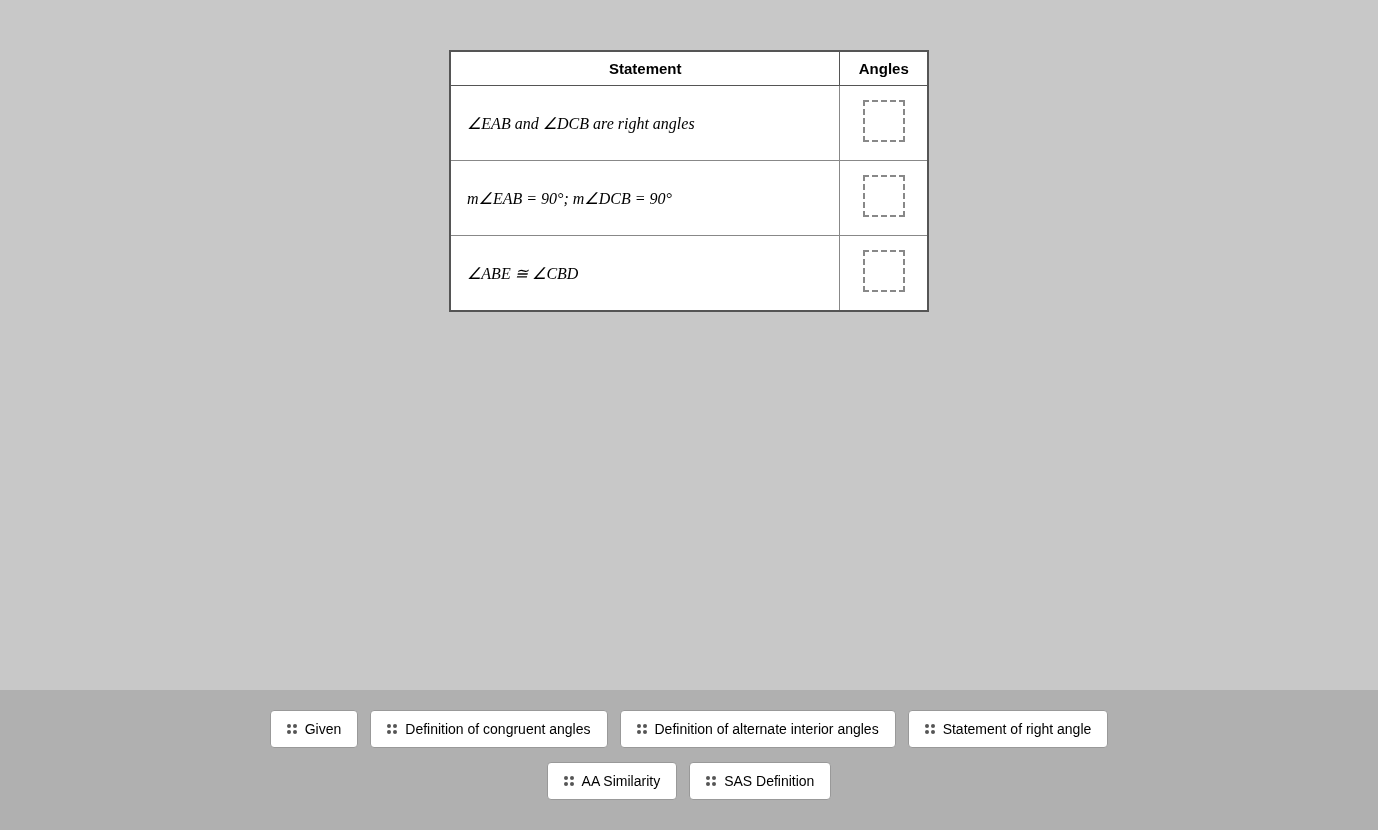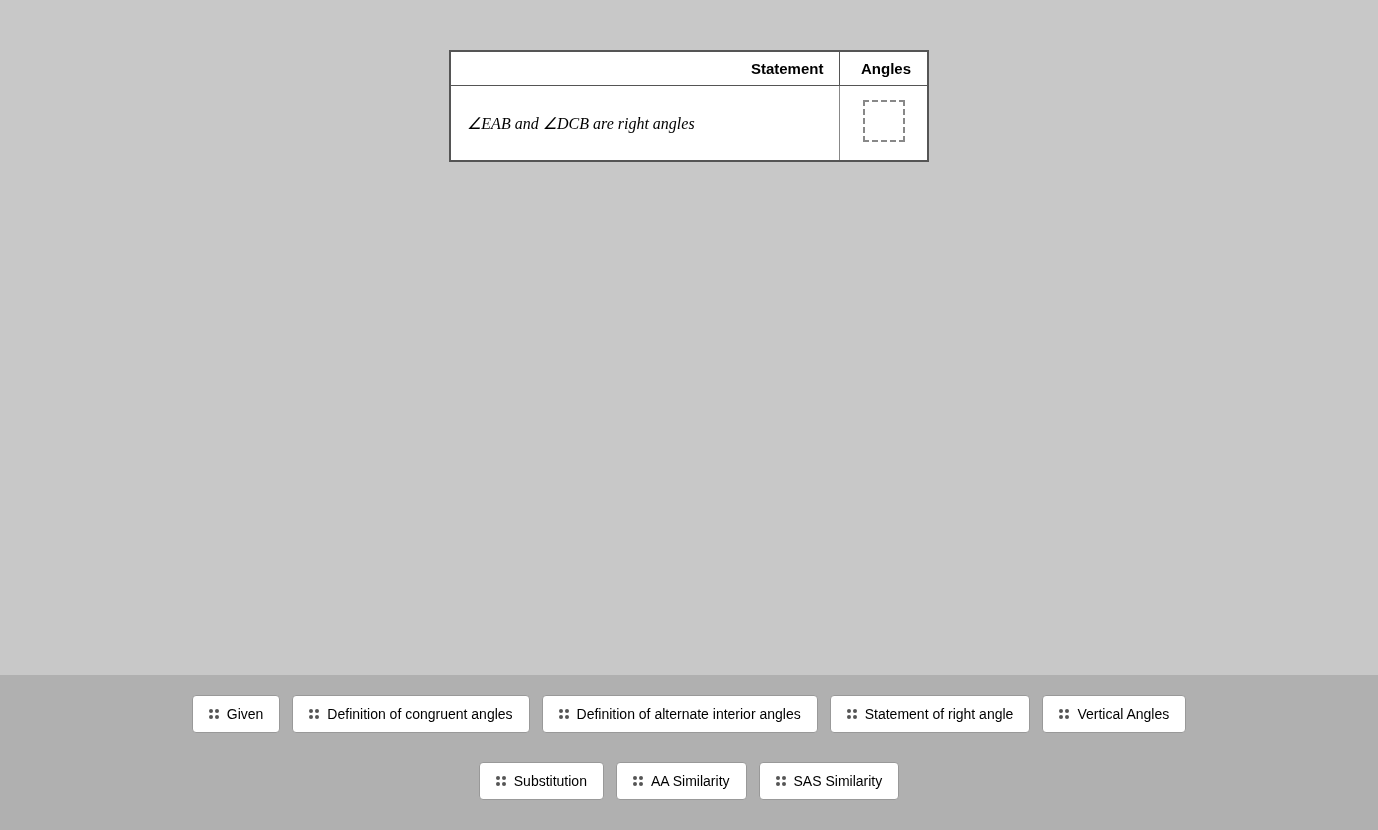--- a/index.html
+++ b/index.html
@@ -29,21 +29,21 @@
       border: 2px solid #555;
       min-width: 480px;
     }
 
     .proof-table th {
       border: 1px solid #555;
       padding: 8px 16px;
       font-family: Arial, sans-serif;
       font-weight: bold;
       font-size: 15px;
-      text-align: right;
+      text-align: center;
       background: white;
     }
 
     .proof-table td {
       border: 1px solid #888;
       padding: 14px 16px;
       font-style: italic;
       font-size: 16px;
       vertical-align: middle;
     }
@@ -68,21 +68,21 @@
     .bottom-bar {
       position: absolute;
       bottom: 0;
       left: 0;
       right: 0;
       background-color: #b0b0b0;
       padding: 20px 20px 30px 20px;
       display: flex;
       flex-direction: column;
       align-items: center;
-      gap: 29px;
+      gap: 14px;
       justify-content: flex-end;
     }
 
     .bottom-row {
       display: flex;
       flex-direction: row;
       gap: 12px;
       align-items: center;
       flex-wrap: wrap;
       justify-content: center;
@@ -133,20 +133,36 @@
     </thead>
     <tbody>
       <tr>
         <td class="statement-col">
           <span class="math-text">∠<i>EAB</i> and ∠<i>DCB</i> are right angles</span>
         </td>
         <td class="reason-col">
           <div class="dashed-box"></div>
         </td>
       </tr>
+      <tr>
+        <td class="statement-col">
+          <span class="math-text">m∠<i>EAB</i> = 90°; m∠<i>DCB</i> = 90°</span>
+        </td>
+        <td class="reason-col">
+          <div class="dashed-box"></div>
+        </td>
+      </tr>
+      <tr>
+        <td class="statement-col">
+          <span class="math-text">∠<i>ABE</i> ≅ ∠<i>CBD</i></span>
+        </td>
+        <td class="reason-col">
+          <div class="dashed-box"></div>
+        </td>
+      </tr>
     </tbody>
   </table>
 </div>
 
 <div class="bottom-bar">
   <div class="bottom-row">
     <div class="answer-chip">
       <span class="chip-dots">
         <span class="chip-dot"></span>
         <span class="chip-dot"></span>
@@ -175,52 +191,34 @@
     </div>
     <div class="answer-chip">
       <span class="chip-dots">
         <span class="chip-dot"></span>
         <span class="chip-dot"></span>
         <span class="chip-dot"></span>
         <span class="chip-dot"></span>
       </span>
       <span>Statement of right angle</span>
     </div>
-    <div class="answer-chip">
-      <span class="chip-dots">
-        <span class="chip-dot"></span>
-        <span class="chip-dot"></span>
-        <span class="chip-dot"></span>
-        <span class="chip-dot"></span>
-      </span>
-      <span>Vertical Angles</span>
-    </div>
   </div>
   <div class="bottom-row">
     <div class="answer-chip">
       <span class="chip-dots">
         <span class="chip-dot"></span>
         <span class="chip-dot"></span>
         <span class="chip-dot"></span>
         <span class="chip-dot"></span>
       </span>
-      <span>Substitution</span>
-    </div>
-    <div class="answer-chip">
-      <span class="chip-dots">
-        <span class="chip-dot"></span>
-        <span class="chip-dot"></span>
-        <span class="chip-dot"></span>
-        <span class="chip-dot"></span>
-      </span>
       <span>AA Similarity</span>
     </div>
     <div class="answer-chip">
       <span class="chip-dots">
         <span class="chip-dot"></span>
         <span class="chip-dot"></span>
         <span class="chip-dot"></span>
         <span class="chip-dot"></span>
       </span>
-      <span>SAS Similarity</span>
+      <span>SAS Definition</span>
     </div>
   </div>
 </div>
 
 </body></html>

